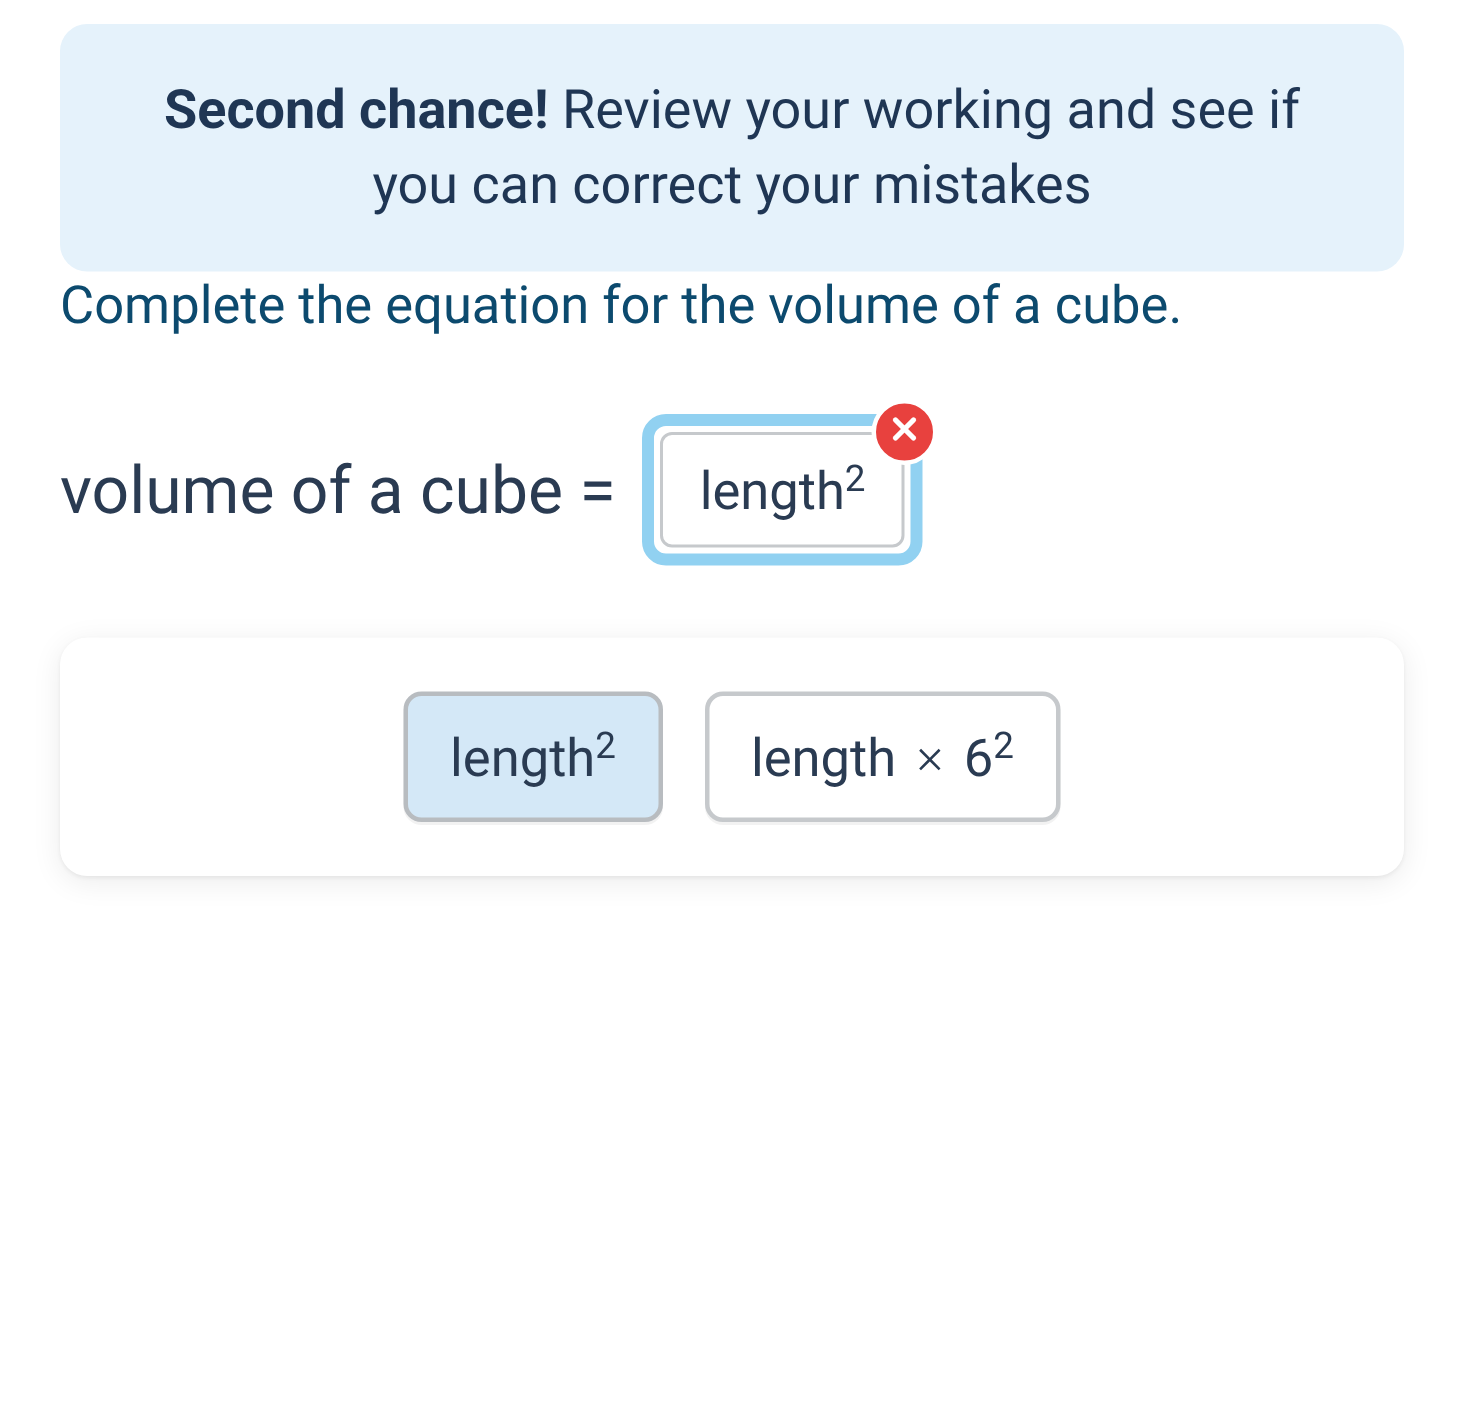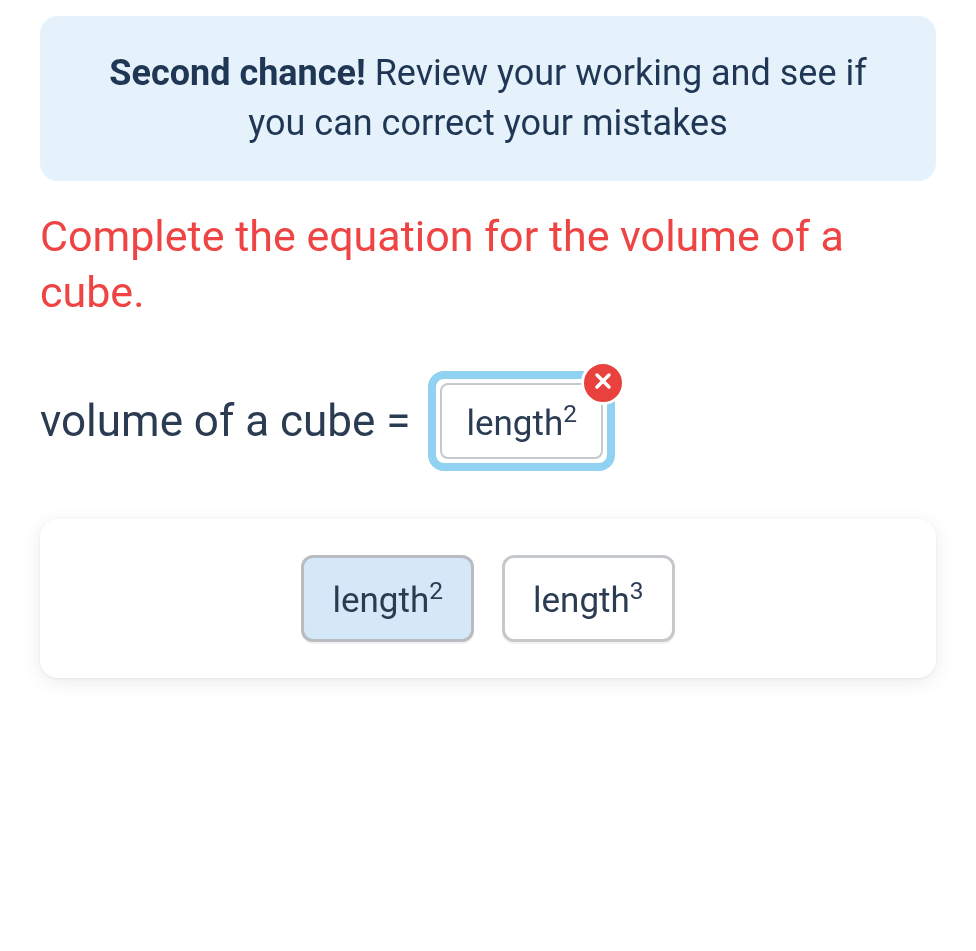--- a/index.html
+++ b/index.html
@@ -20,23 +20,22 @@
       padding: 32px 52px;
       text-align: center;
       color: #1f3654;
       font-size: 36px;
       line-height: 1.4;
     }
     .banner .bold {
       font-weight: 700;
     }
     .question {
-      color: #ef4444;
-      font-size: 43px;
-      margin-top: 28px;
+      color: #0c4a6e;
+      font-size: 35px;
       line-height: 1.3;
     }
     .equation-row {
       display: flex;
       align-items: center;
       margin-top: 50px;
       gap: 18px;
     }
     .equation-label {
       color: #2a3b52;
@@ -136,15 +135,15 @@
       </span>
     </div>
   </div>
 </div>
 
 <div class="options-card">
   <div class="option selected">
     <span>length</span><sup>2</sup>
   </div>
   <div class="option">
-    <span>length</span><sup>3</sup>
+    <span>length</span> <span class="mult">×</span> <span>6</span><sup>2</sup>
   </div>
 </div>
 
 </body></html>

